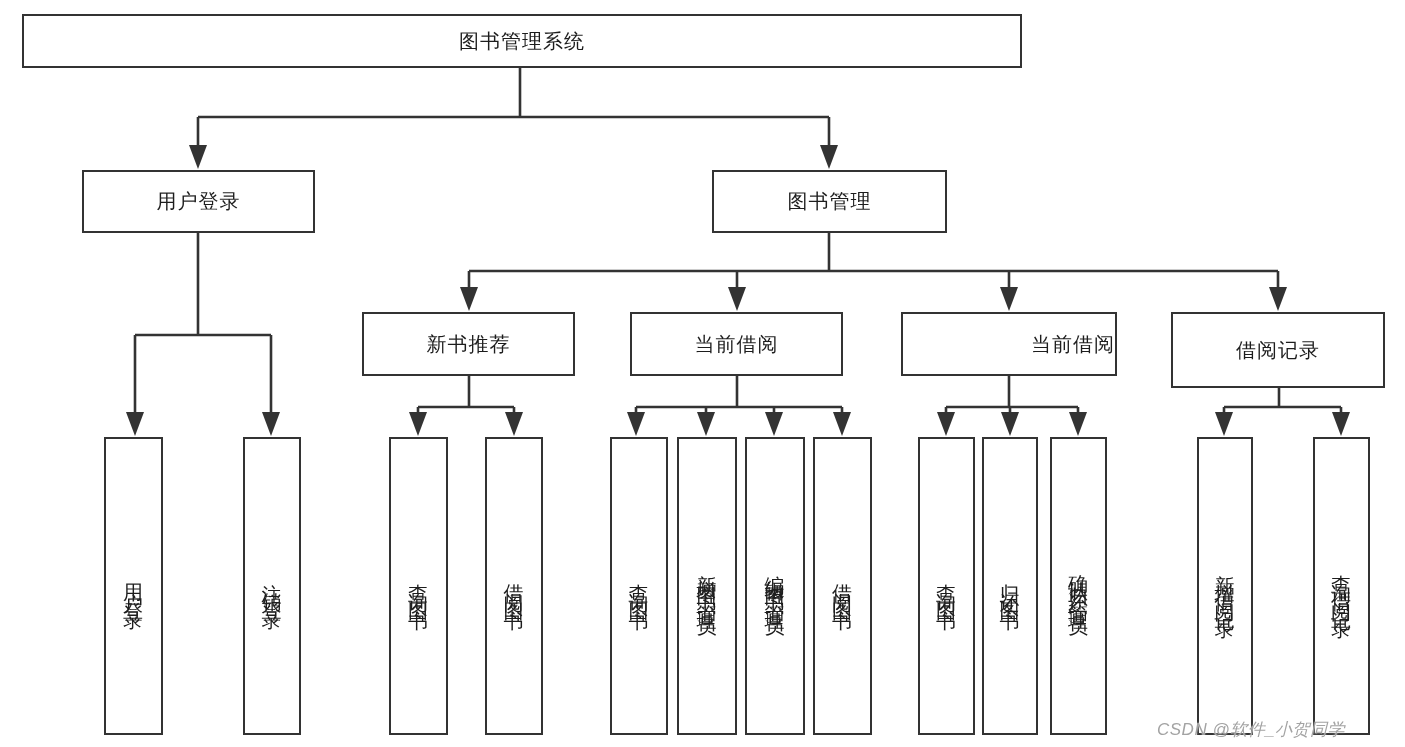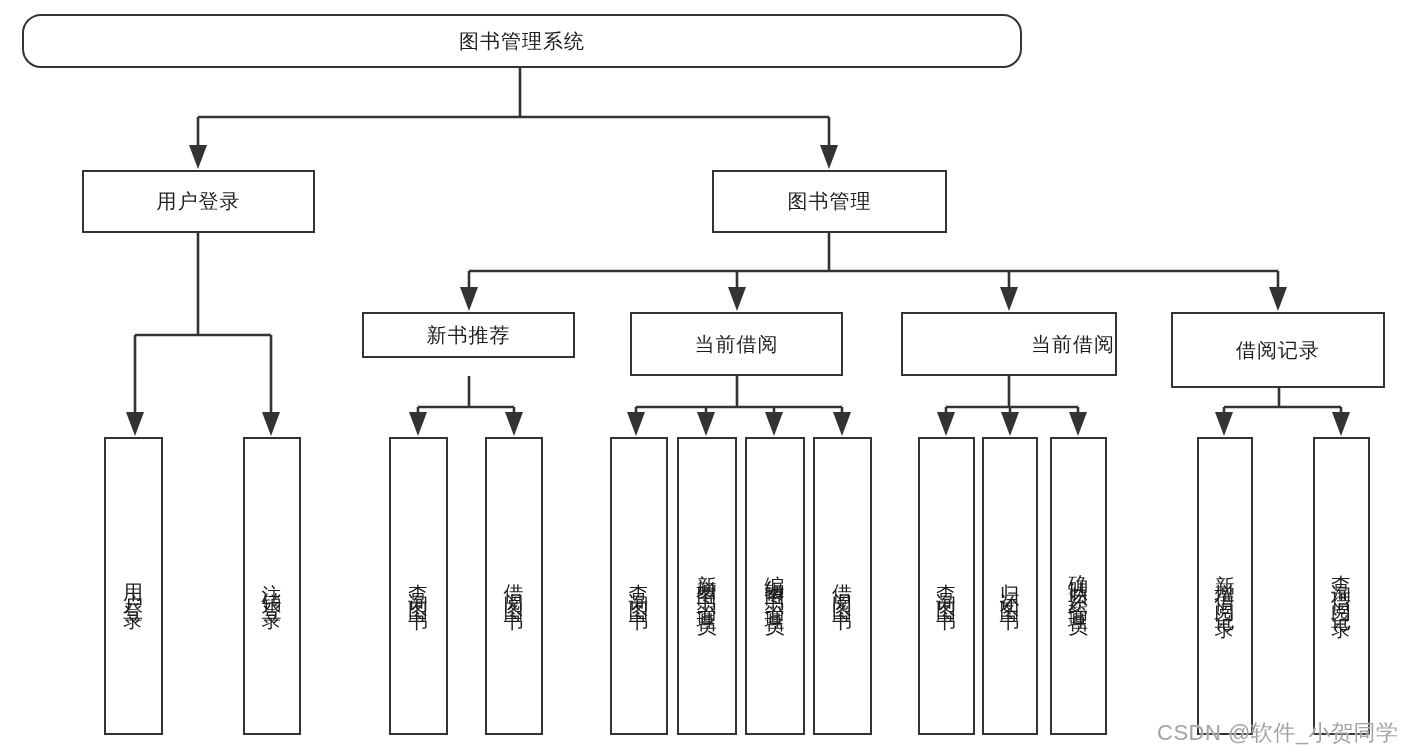--- a/index.html
+++ b/index.html
@@ -32,25 +32,26 @@
     writing-mode:vertical-rl;
     text-orientation:mixed;
     letter-spacing:9px;
     line-height:1;
     white-space:nowrap;
   }
   .vbox .label.tight { letter-spacing:6px; }
   .watermark {
     position:absolute;
     left:1157px; top:718px;
-    font-size:22px;
+    font-size:17px;
     color:#a3a3a3;
     letter-spacing:0.5px;
     white-space:nowrap;
     text-shadow:0 0 2px #ffffff;
+    font-style:italic;
   }
 </style>
 </head>
 <body>
 
 <div id="canvas">
 
   <svg class="connector-layer" viewBox="0 0 1405 747" xmlns="http://www.w3.org/2000/svg">
 
     <path class="conn" d="M520 68 V117 M198 117 H829 M198 117 V147 M829 117 V147"></path>
@@ -68,32 +69,32 @@
     <path class="conn" d="M737 376 V407 M636 407 H842 M636 407 V414 M706 407 V414 M774 407 V414 M842 407 V414"></path>
     <path class="arrow" d="M627 412 L645 412 L636 436 Z M697 412 L715 412 L706 436 Z M765 412 L783 412 L774 436 Z M833 412 L851 412 L842 436 Z"></path>
 
     <path class="conn" d="M1009 376 V407 M946 407 H1078 M946 407 V414 M1010 407 V414 M1078 407 V414"></path>
     <path class="arrow" d="M937 412 L955 412 L946 436 Z M1001 412 L1019 412 L1010 436 Z M1069 412 L1087 412 L1078 436 Z"></path>
 
     <path class="conn" d="M1279 376 V407 M1224 407 H1341 M1224 407 V414 M1341 407 V414"></path>
     <path class="arrow" d="M1215 412 L1233 412 L1224 436 Z M1332 412 L1350 412 L1341 436 Z"></path>
   </svg>
 
-  <div class="box" style="left:22px; top:14px; width:1000px; height:54px;border-radius:19px;">
+  <div class="box" style="left:22px; top:14px; width:1000px; height:54px;">
     <span class="label">图书管理系统</span>
   </div>
 
   <div class="box" style="left:82px; top:170px; width:233px; height:63px;">
     <span class="label">用户登录</span>
   </div>
   <div class="box" style="left:712px; top:170px; width:235px; height:63px;">
     <span class="label">图书管理</span>
   </div>
 
-  <div class="box" style="left:362px; top:312px; width:213px; height:46px;">
+  <div class="box" style="left:362px; top:312px; width:213px; height:64px;">
     <span class="label">新书推荐</span>
   </div>
   <div class="box" style="left:630px; top:312px; width:213px; height:64px;">
     <span class="label">当前借阅</span>
   </div>
   <div class="box" style="left:901px; top:312px; width:216px; height:64px;justify-content:flex-end;">
     <span class="label">当前借阅</span>
   </div>
   <div class="box" style="left:1171px; top:312px; width:214px; height:76px;">
     <span class="label">借阅记录</span>

